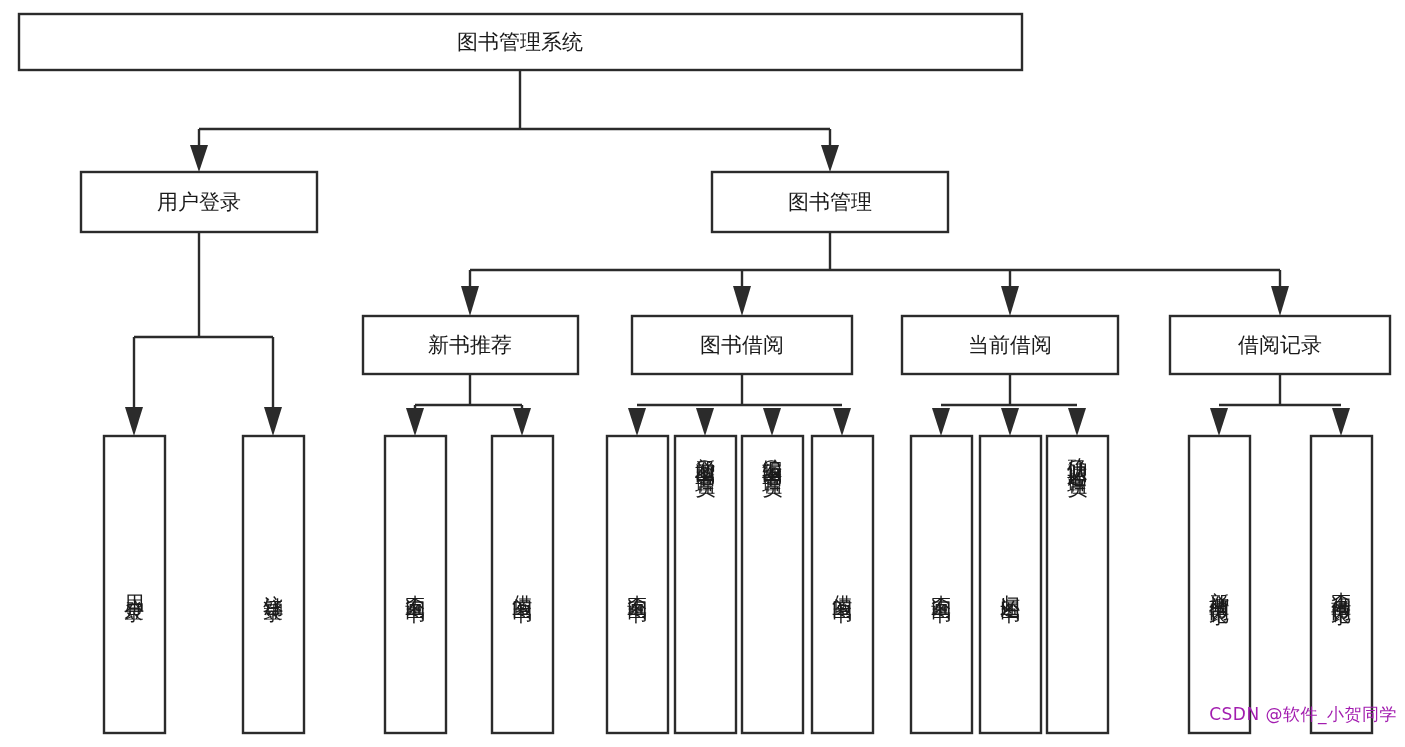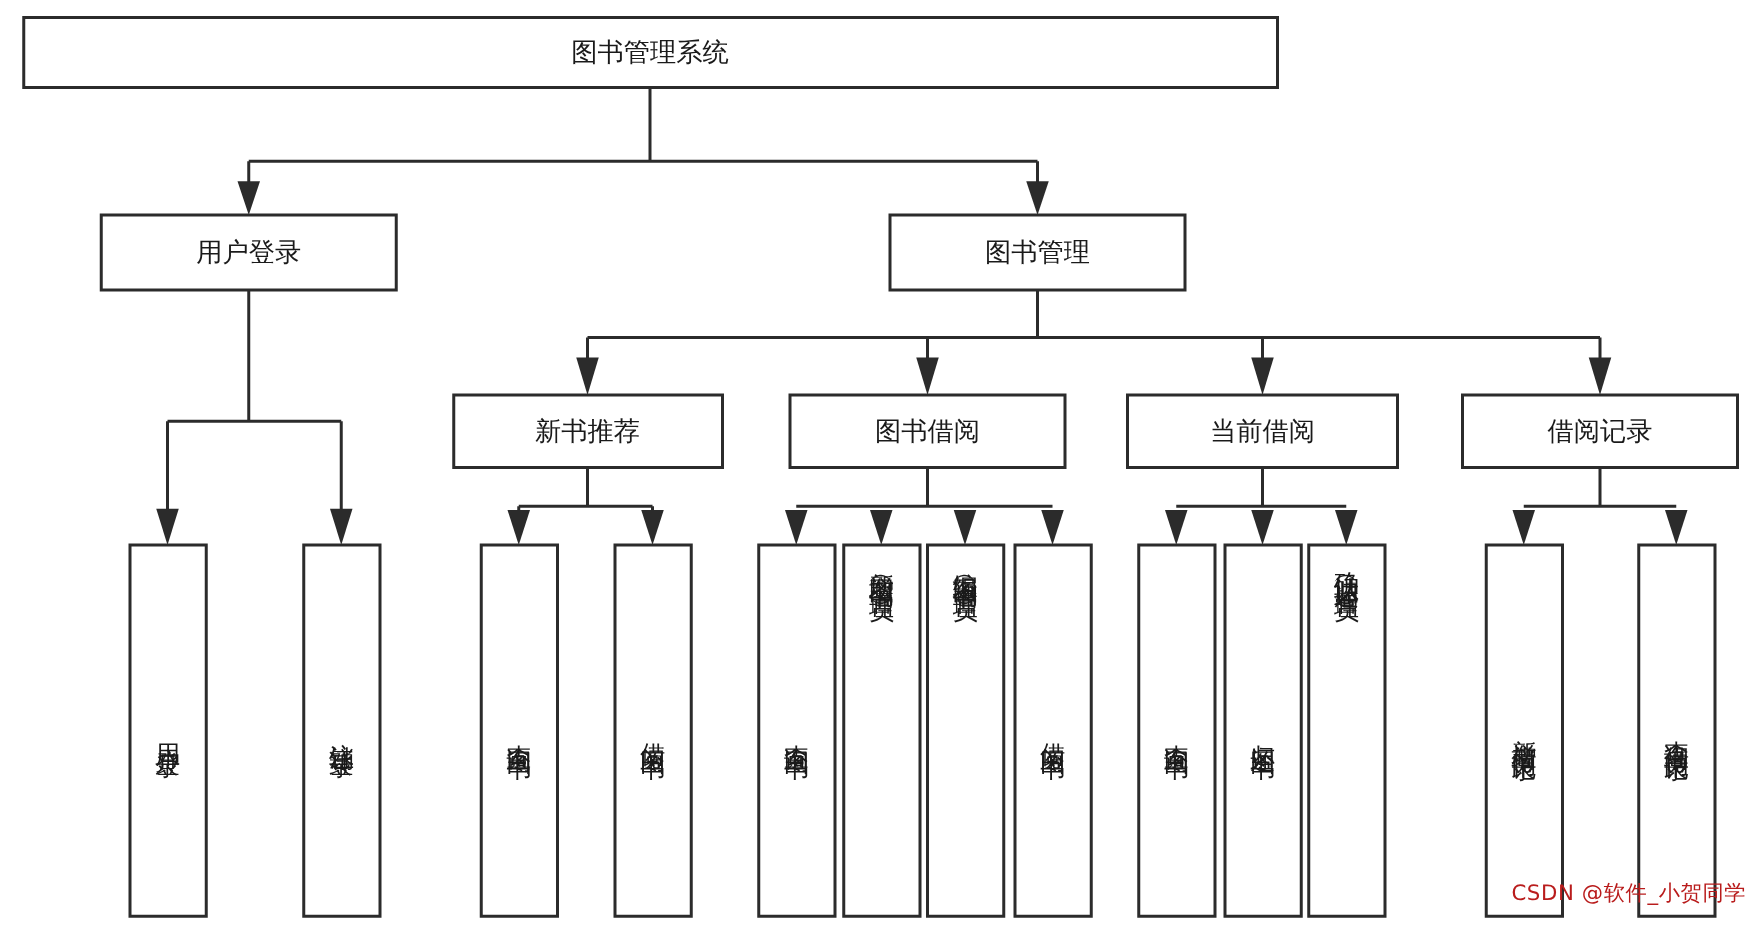--- a/index.html
+++ b/index.html
@@ -69,21 +69,21 @@
   }
   .vert-box-wrap.top-align {
     align-items: flex-start;
   }
   .watermark {
     position: absolute;
     right: 8px;
     bottom: 6px;
     font-family: "DejaVu Sans", "Liberation Sans", sans-serif;
     font-size: 17px;
-    color: #b91c1c;
+    color: #a21caf;
     letter-spacing: 0.5px;
     white-space: nowrap;
   }
 </style>
 </head>
 <body>
 
 <div id="diagram-root">
 
   <svg id="flow-svg" viewBox="0 0 1405 747">

